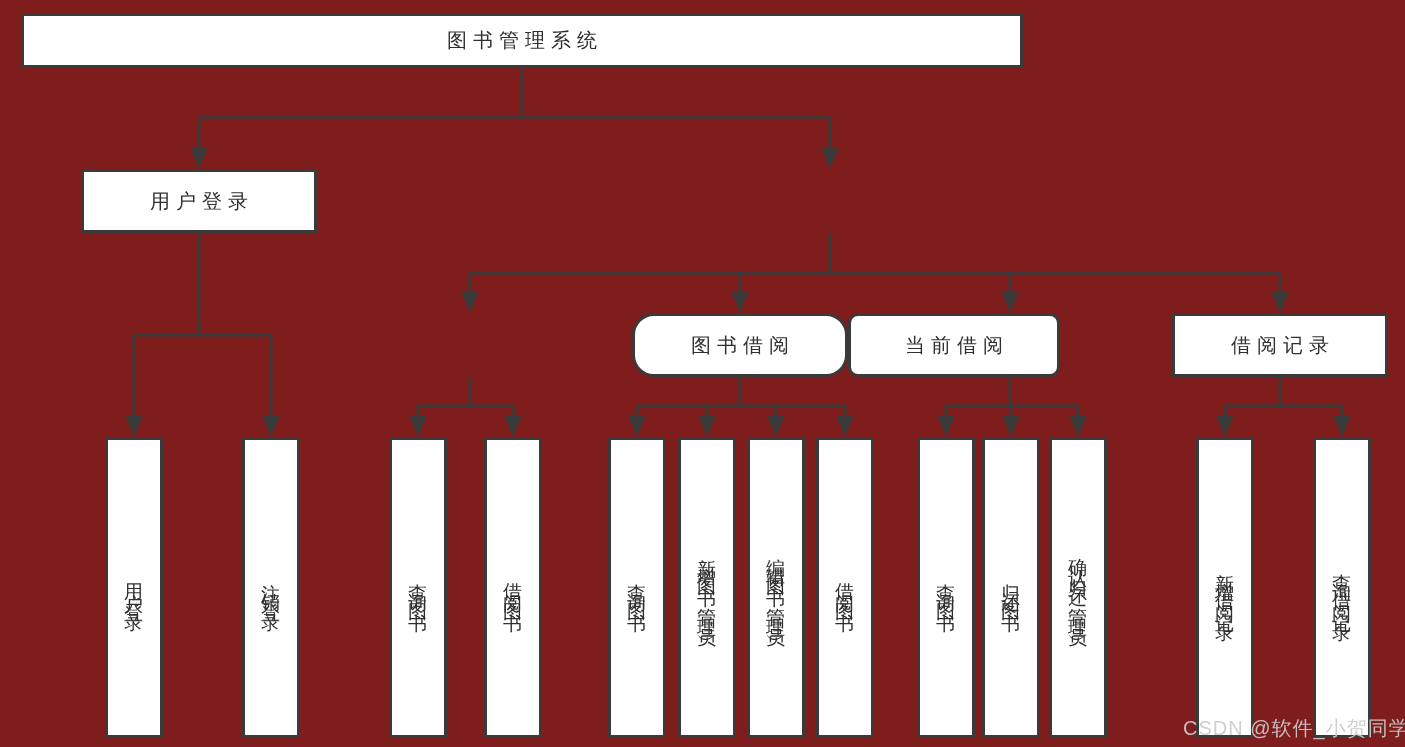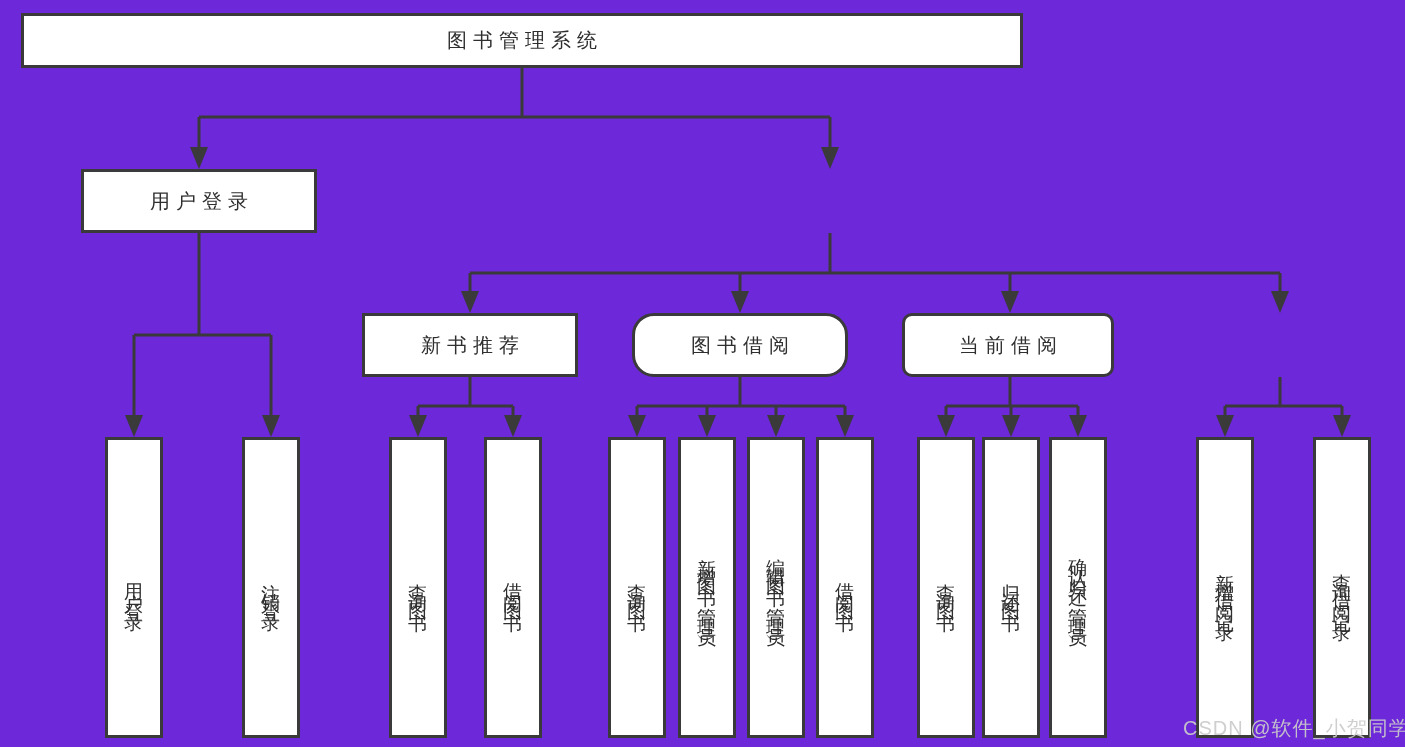--- a/index.html
+++ b/index.html
@@ -1,17 +1,17 @@
 <!DOCTYPE html>
 <html><head>
 <meta charset="utf-8">
 <style>
   html,body{margin:0;padding:0;background:#ffffff;}
   #stage{
-    position:relative;width:1405px;height:747px;background:#6d28d9;overflow:hidden;
+    position:relative;width:1405px;height:747px;background:#7f1d1d;overflow:hidden;
     font-family:"Liberation Sans","DejaVu Sans",sans-serif;color:#2f2f2f;
   }
   #wires{position:absolute;left:0;top:0;z-index:1;}
   .hbox{
     position:absolute;box-sizing:border-box;background:#ffffff;
     border:3px solid #3a3a3a;display:flex;align-items:center;justify-content:center;
     z-index:2;
   }
   .hbox span{font-size:20px;letter-spacing:6px;text-indent:6px;white-space:nowrap;}
   .vbox{
@@ -74,28 +74,28 @@
   </svg>
 
   <div class="hbox" style="left:21px;top:13px;width:1002px;height:55px;">
     <span>图书管理系统</span>
   </div>
 
   <div class="hbox" style="left:81px;top:169px;width:236px;height:64px;">
     <span>用户登录</span>
   </div>
 
-  <div class="hbox" style="left:362px;top:313px;width:216px;height:64px;">
-    <span>新书推荐</span>
-  </div>
   <div class="hbox" style="left:632px;top:313px;width:216px;height:64px;border-radius:22px;">
     <span>图书借阅</span>
   </div>
-  <div class="hbox" style="left:902px;top:313px;width:212px;height:64px;border-radius:10px;">
+  <div class="hbox" style="left:848px;top:313px;width:212px;height:64px;border-radius:10px;">
     <span>当前借阅</span>
+  </div>
+  <div class="hbox" style="left:1172px;top:313px;width:216px;height:64px;">
+    <span>借阅记录</span>
   </div>
 
   <div class="vbox" style="left:105px;">
     <span>用户登录</span>
   </div>
   <div class="vbox" style="left:242px;">
     <span>注销登录</span>
   </div>
 
   <div class="vbox" style="left:389px;">

